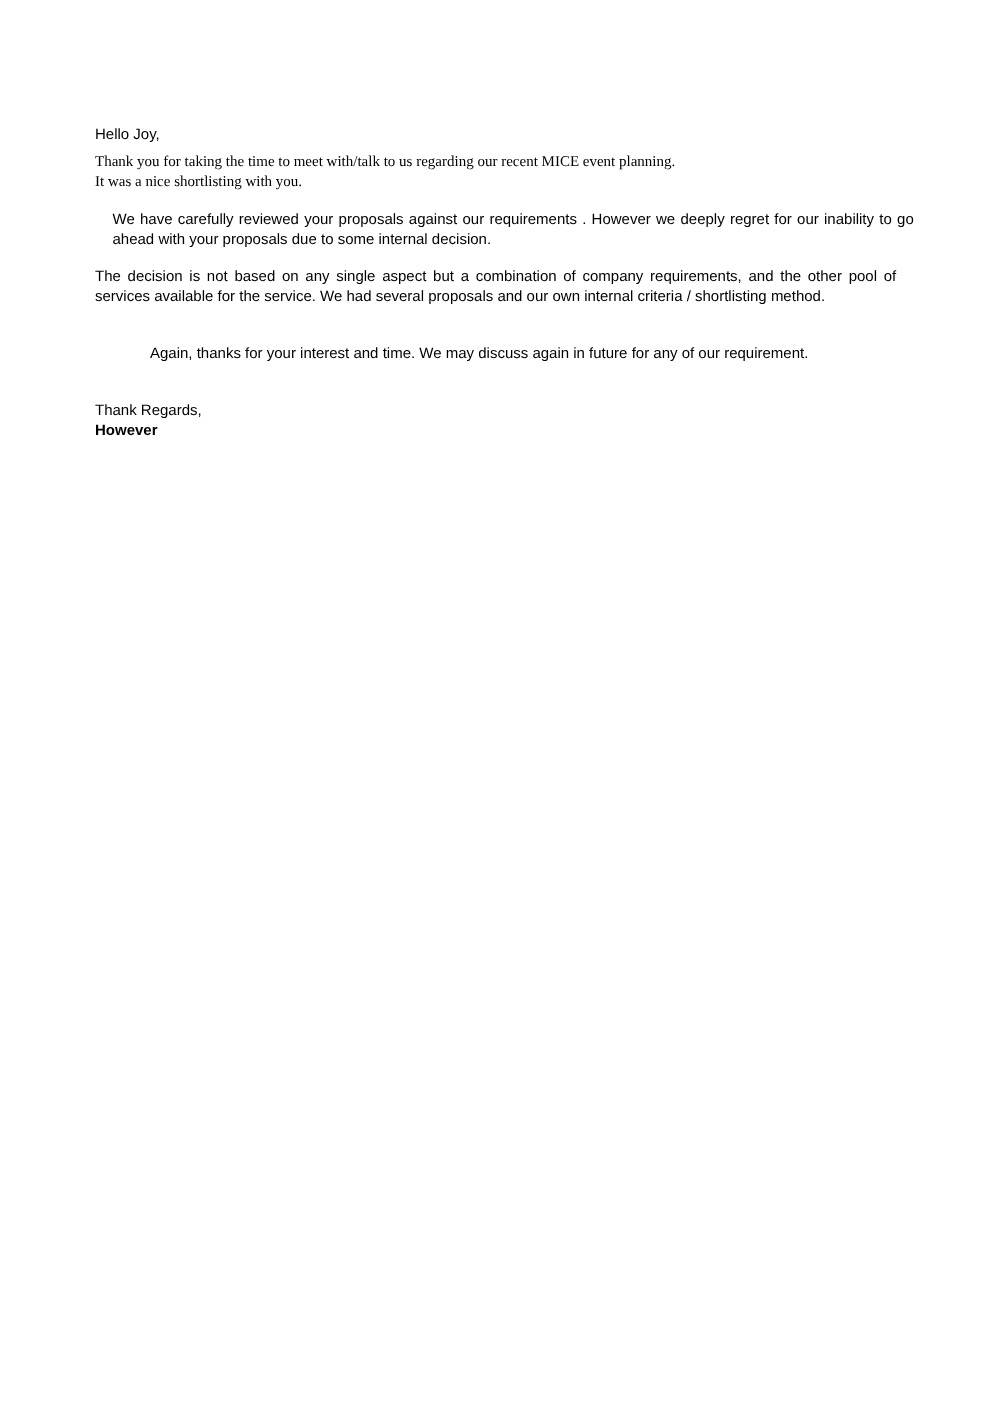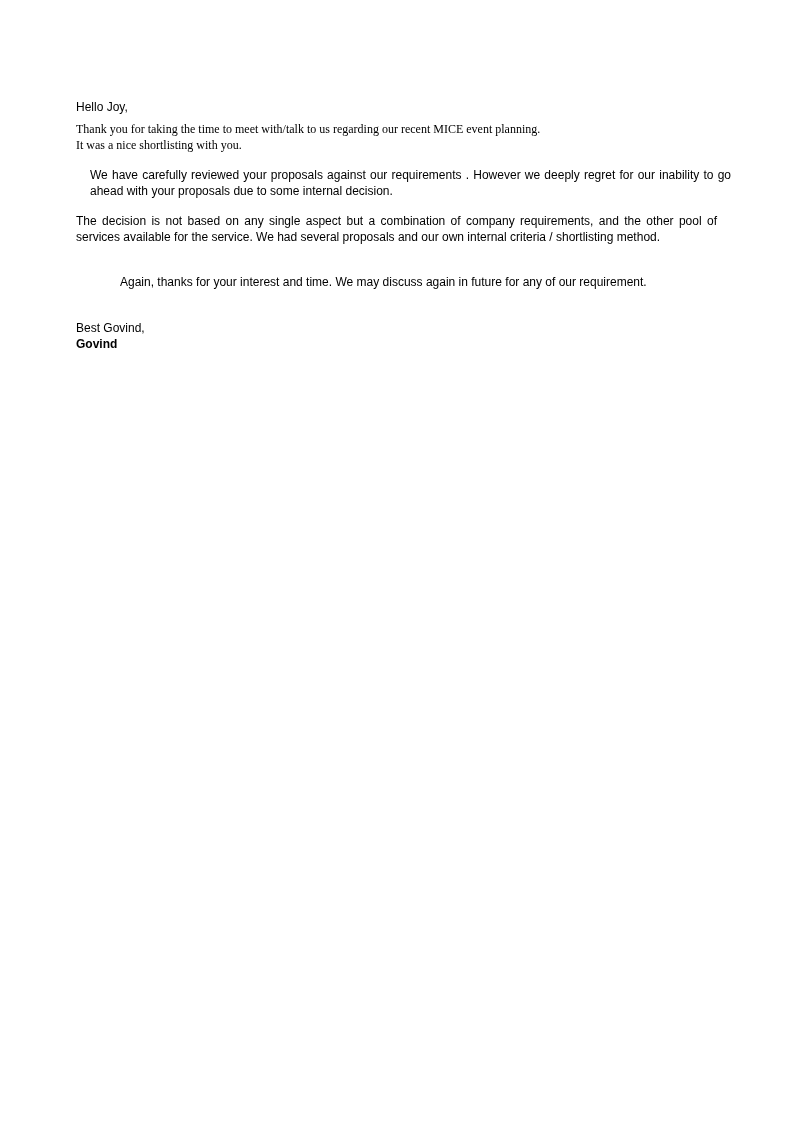--- a/index.html
+++ b/index.html
@@ -52,16 +52,16 @@
     <p class="line">It was a nice shortlisting with you.</p>
   </div>
 
   <p class="para p2">We have carefully reviewed  your proposals against   our   requirements . However we deeply regret for our inability to go ahead with your proposals due to some internal decision.</p>
 
   <p class="para p3">The decision is not based on any single aspect but a combination of company requirements,  and the other pool of services available  for the service. We had several proposals and our own internal criteria / shortlisting method.</p>
 
   <p class="para p4">Again, thanks for your interest and time. We may discuss again in future for any of our requirement.</p>
 
   <div class="closing">
-    <p class="line">Best Govind,</p>
-    <p class="line bold">Govind</p>
+    <p class="line">Thank Regards,</p>
+    <p class="line bold">However</p>
   </div>
 </div>
 
 </body></html>

